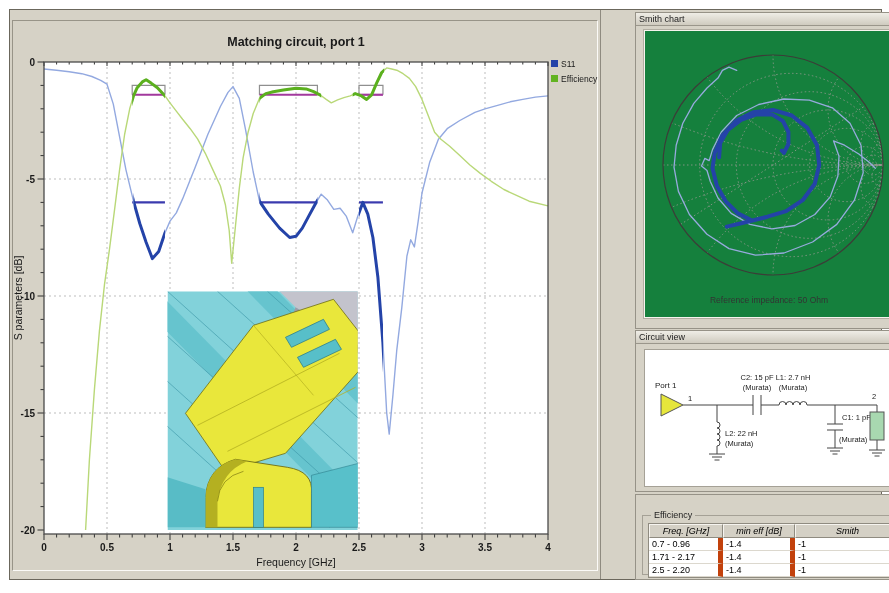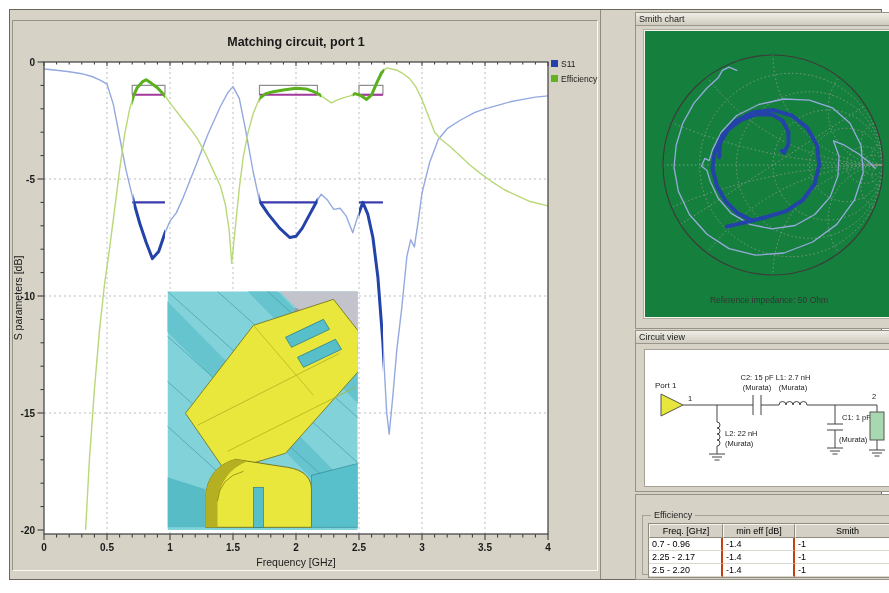--- a/index.html
+++ b/index.html
@@ -57,25 +57,25 @@
   }
   .eff-table{
     position:absolute;left:5px;top:7px;right:5px;
     border:1px solid #8f8b80;background:#fff;
   }
   .t-row{display:grid;grid-template-columns:74px 72px 1fr;}
   .t-head{
     background:#d4d0c5;font-size:9px;padding:1px 3px;text-align:center;
     border-style:solid;border-width:1px;
     border-color:#f6f4ef #8f8b80 #8f8b80 #f6f4ef;
-    white-space:nowrap;overflow:hidden;
+    white-space:nowrap;overflow:hidden;font-style:italic;
   }
   .t-cell{
     background:#fff;font-size:9px;padding:1px 3px;
-    border-right:2px solid #c2410c;border-bottom:1px solid #dcd8ce;
+    border-right:5px solid #c2410c;border-bottom:1px solid #dcd8ce;
     white-space:nowrap;overflow:hidden;
   }
 </style>
 </head>
 <body>
 
 <div class="app">
 
   <div class="plot-panel">
     <div class="plot-inner-bevel"></div>
@@ -402,21 +402,21 @@
               <div class="t-head">Freq. [GHz]</div>
               <div class="t-head">min eff [dB]</div>
               <div class="t-head">Smith</div>
             </div>
             <div class="t-row">
               <div class="t-cell">0.7 - 0.96</div>
               <div class="t-cell">-1.4</div>
               <div class="t-cell">-1</div>
             </div>
             <div class="t-row">
-              <div class="t-cell">2.25 - 2.17</div>
+              <div class="t-cell">1.71 - 2.17</div>
               <div class="t-cell">-1.4</div>
               <div class="t-cell">-1</div>
             </div>
             <div class="t-row">
               <div class="t-cell">2.5 - 2.20</div>
               <div class="t-cell">-1.4</div>
               <div class="t-cell">-1</div>
             </div>
           </div>
       </div>

